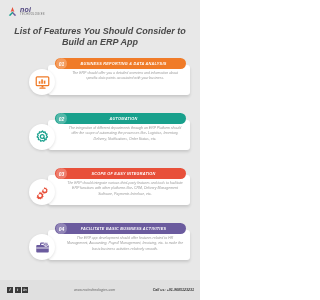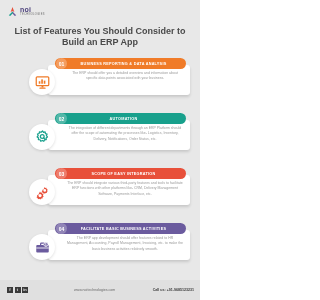--- a/index.html
+++ b/index.html
@@ -7,20 +7,21 @@
     padding: 0;
     background: #ffffff;
   }
   #infographic {
     position: relative;
     width: 200px;
     height: 300px;
     background: #e8e8e8;
     font-family: "Liberation Sans", sans-serif;
     overflow: hidden;
+    font-style: italic;
   }
 
   
   .header {
     position: relative;
     height: 52px;
   }
   .logo {
     position: absolute;
     left: 7px;

